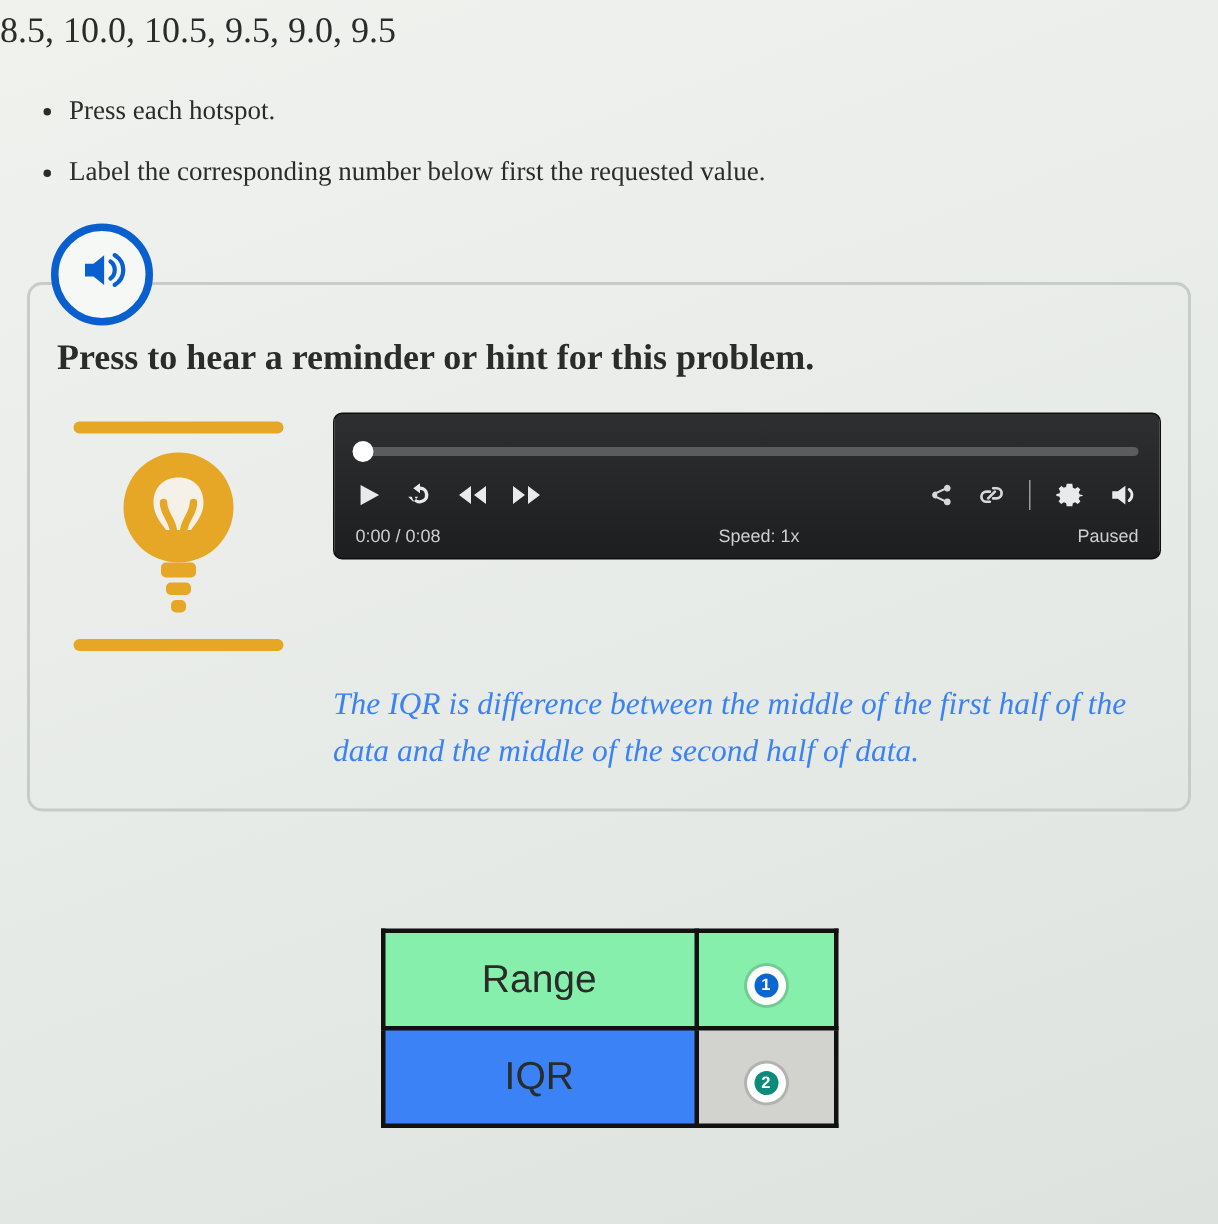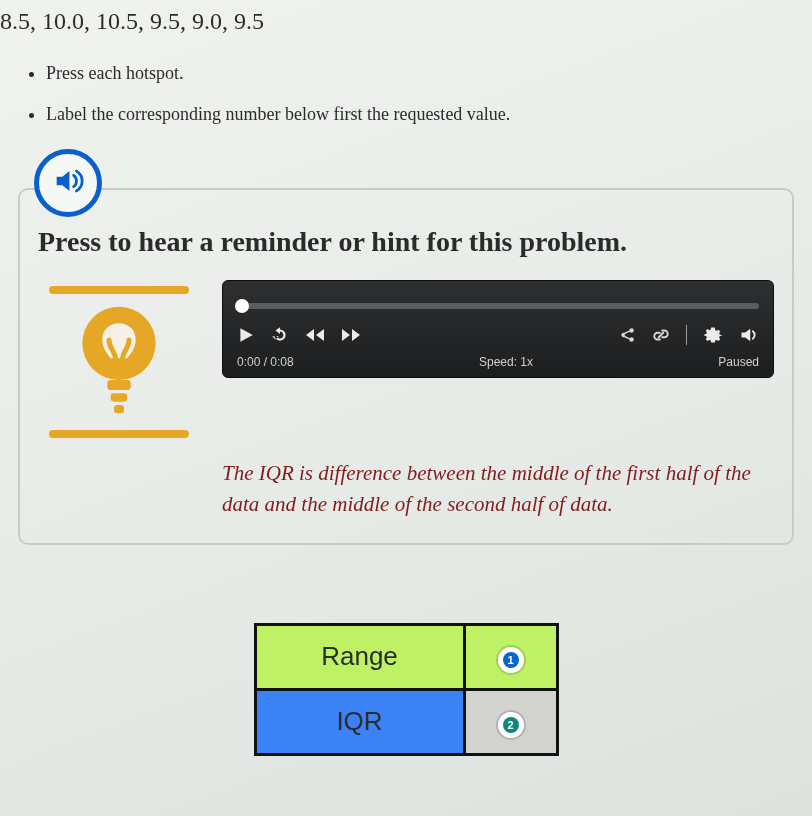--- a/index.html
+++ b/index.html
@@ -36,21 +36,21 @@
     position:relative;z-index:2;
     cursor:pointer;
   }
   .hint-panel{
     border:2px solid #c7ccc6;
     border-radius:10px;
     margin:0 18px 0 18px;
     padding:36px 18px 22px 18px;
   }
   .hint-title{
-    font-size:28px;font-weight:bold;
+    font-size:24px;font-weight:bold;
     margin:0 0 22px 0;
   }
   .hint-row{display:flex;align-items:flex-start;gap:22px}
   .bulb-col{flex:0 0 162px;display:flex;flex-direction:column;align-items:center}
   .bulb-bar{width:140px;height:8px;border-radius:4px;background:#e6a727;margin:6px 0}
   .player{
     flex:1;
     background:linear-gradient(#2e2f31,#1d1e1f);
     border:1px solid #0e0e0e;border-radius:6px;
     color:#d8d8d8;
@@ -61,36 +61,36 @@
   .track{position:relative;height:6px;background:#5b5c5e;border-radius:3px;margin:10px 0 16px 0}
   .track .thumb{position:absolute;left:0;top:50%;width:14px;height:14px;border-radius:50%;background:#fff;transform:translate(-2px,-50%)}
   .controls{display:flex;align-items:center;gap:16px}
   .controls .spacer{flex:1}
   .ctrl{cursor:pointer;display:inline-flex}
   .divider{width:1px;height:20px;background:#9a9a9a}
   .status{display:flex;align-items:center;justify-content:space-between;margin-top:10px;font-size:12px;color:#cfcfcf}
   .status .paused{}
   .hint-text{
     font-style:italic;font-size:21px;line-height:1.5;
-    color:#7f1d1d;
+    color:#3b82f6;
     margin:14px 0 0 184px;
     padding-right:4px;
   }
   
   .answers{margin:78px auto 0 auto;border-collapse:collapse}
   .answers td{
     border:3px solid #111;
     font-family:Arial,Helvetica,sans-serif;
     font-size:26px;
     text-align:center;
     height:60px;
   }
   .answers td.label{width:170px;padding:0 18px}
   .answers td.hotspot{width:88px;background:#d2d3cf}
-  .answers tr.row1 td{background:#bef264}
+  .answers tr.row1 td{background:#86efac}
   .answers tr.row2 td.label{background:#3b82f6}
   .hot{
     width:26px;height:26px;border-radius:50%;
     background:#fff;display:inline-flex;align-items:center;justify-content:center;
     box-shadow:0 0 0 2px rgba(0,0,0,.15);
     cursor:pointer;
   }
   .hot .n{
     width:16px;height:16px;border-radius:50%;
     color:#fff;font-size:11px;line-height:16px;font-weight:bold;

